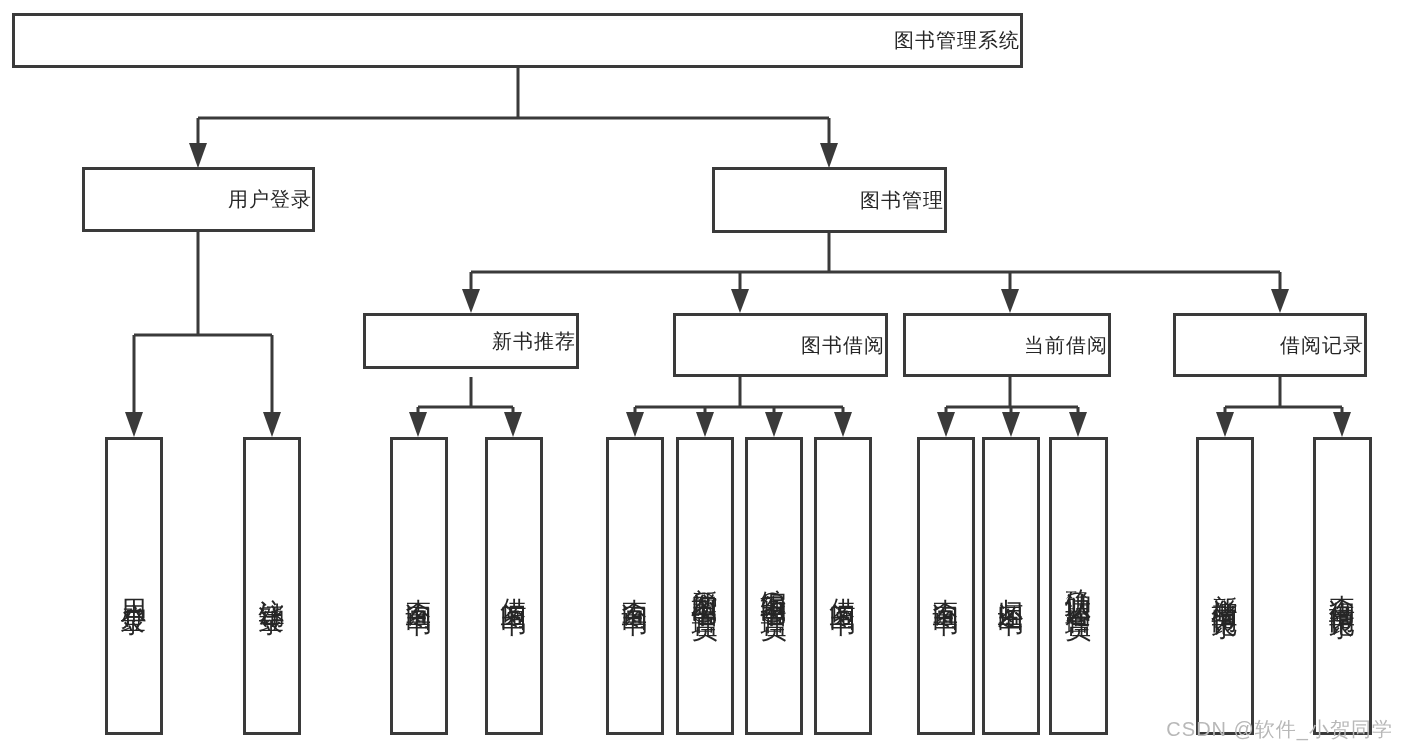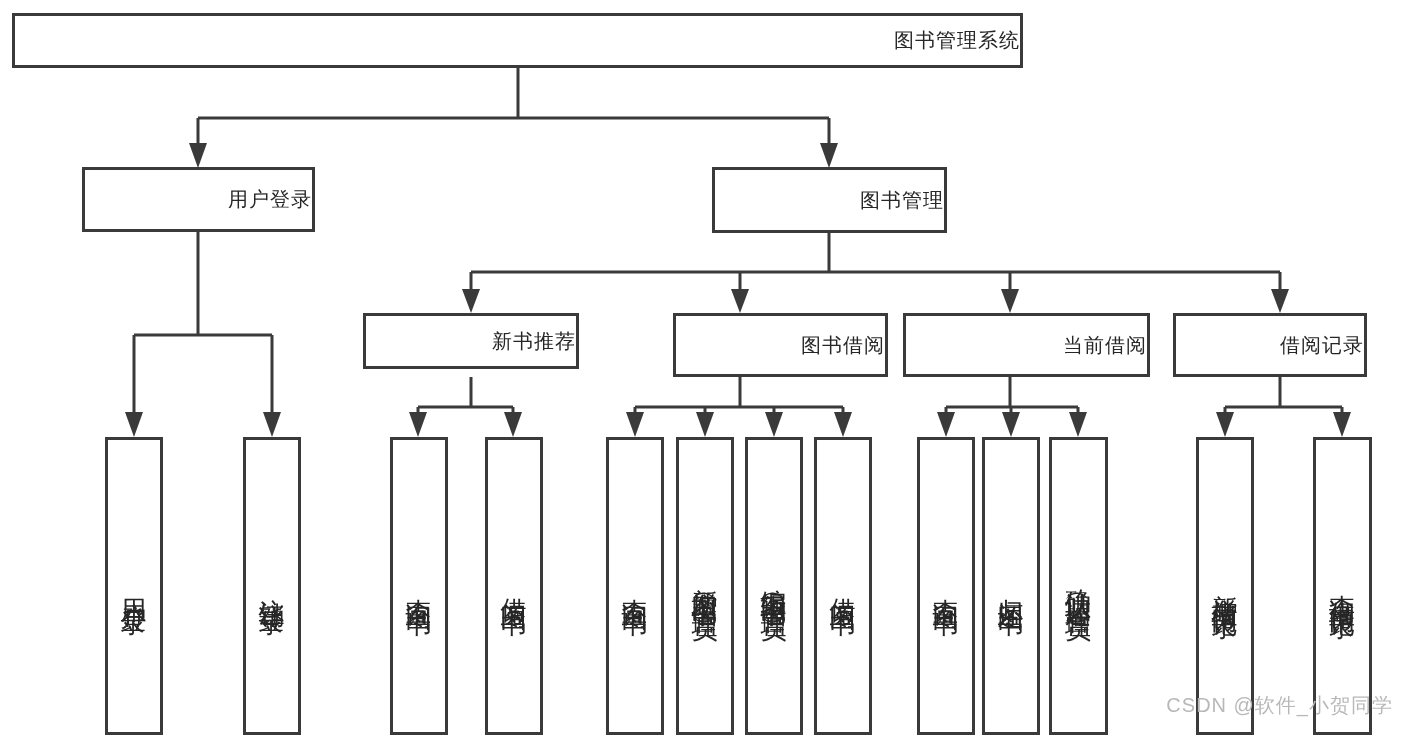--- a/index.html
+++ b/index.html
@@ -49,39 +49,39 @@
     line-height: 1;
     letter-spacing: 4px;
     color: #262626;
   }
   
   #node-root            { left: 12px;  top: 13px;  width: 1011px; height: 55px; }
   #node-user-login      { left: 82px;  top: 167px; width: 233px;  height: 65px; }
   #node-book-management { left: 712px; top: 167px; width: 235px;  height: 66px; }
   #node-new-book        { left: 363px; top: 313px; width: 216px;  height: 56px; }
   #node-book-borrow     { left: 637px; top: 313px; width: 215px;  height: 64px; margin-left: 36px; }
-  #node-current-borrow  { left: 903px; top: 313px; width: 247px;  height: 64px; padding-left: 24px; }
+  #node-current-borrow  { left: 903px; top: 313px; width: 208px;  height: 64px; padding-left: 24px; }
   #node-borrow-records  { left: 1173px;top: 313px; width: 194px;  height: 64px; }
   
   #leaf-a1 { left: 105px; }
   #leaf-a2 { left: 243px; }
   #leaf-b1 { left: 390px; }
   #leaf-b2 { left: 485px; }
   #leaf-c1 { left: 606px; }
   #leaf-c2 { left: 676px; }
   #leaf-c3 { left: 745px; }
   #leaf-c4 { left: 814px; }
   #leaf-d1 { left: 917px; }
   #leaf-d2 { left: 982px; }
   #leaf-d3 { left: 1049px; width: 59px; }
   #leaf-e1 { left: 1196px; }
   #leaf-e2 { left: 1313px; width: 59px; }
   #watermark {
     position: absolute;
-    top: 692px;
+    top: 716px;
     right: 12px;
     font-size: 20px;
     color: #b8b8b8;
     letter-spacing: 1px;
     white-space: nowrap;
   }
   .cline { stroke: #3a3a3a; stroke-width: 3; fill: none; }
   .chead { fill: #3a3a3a; stroke: none; }
 </style>
 </head>

